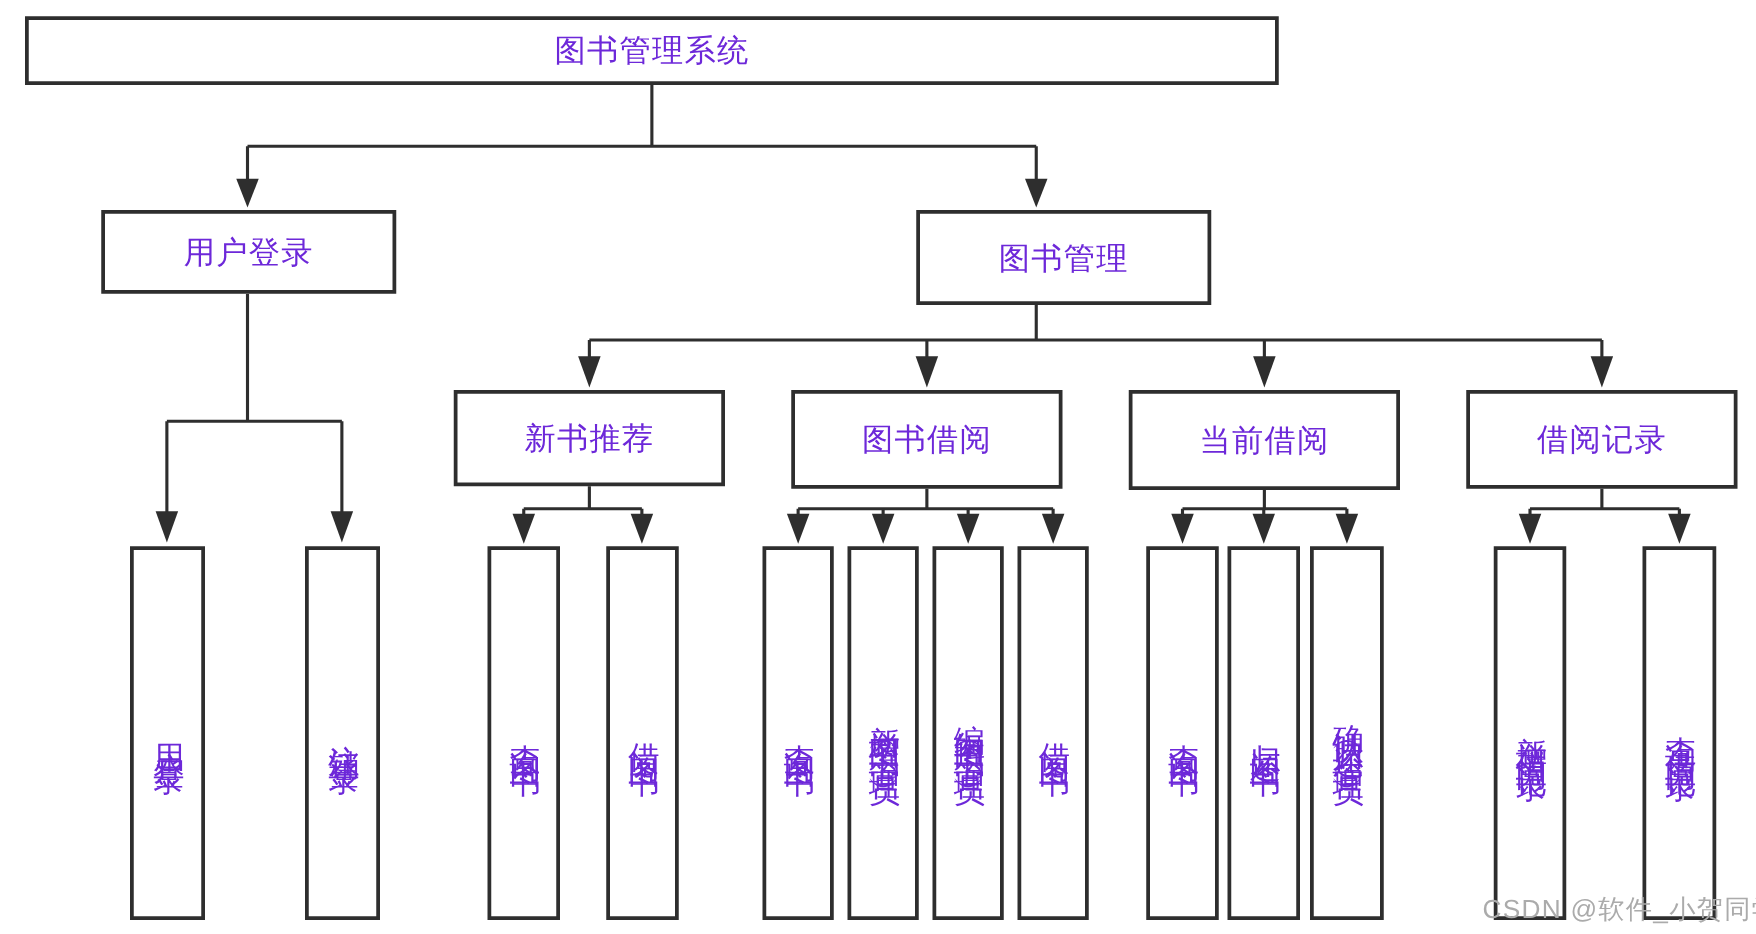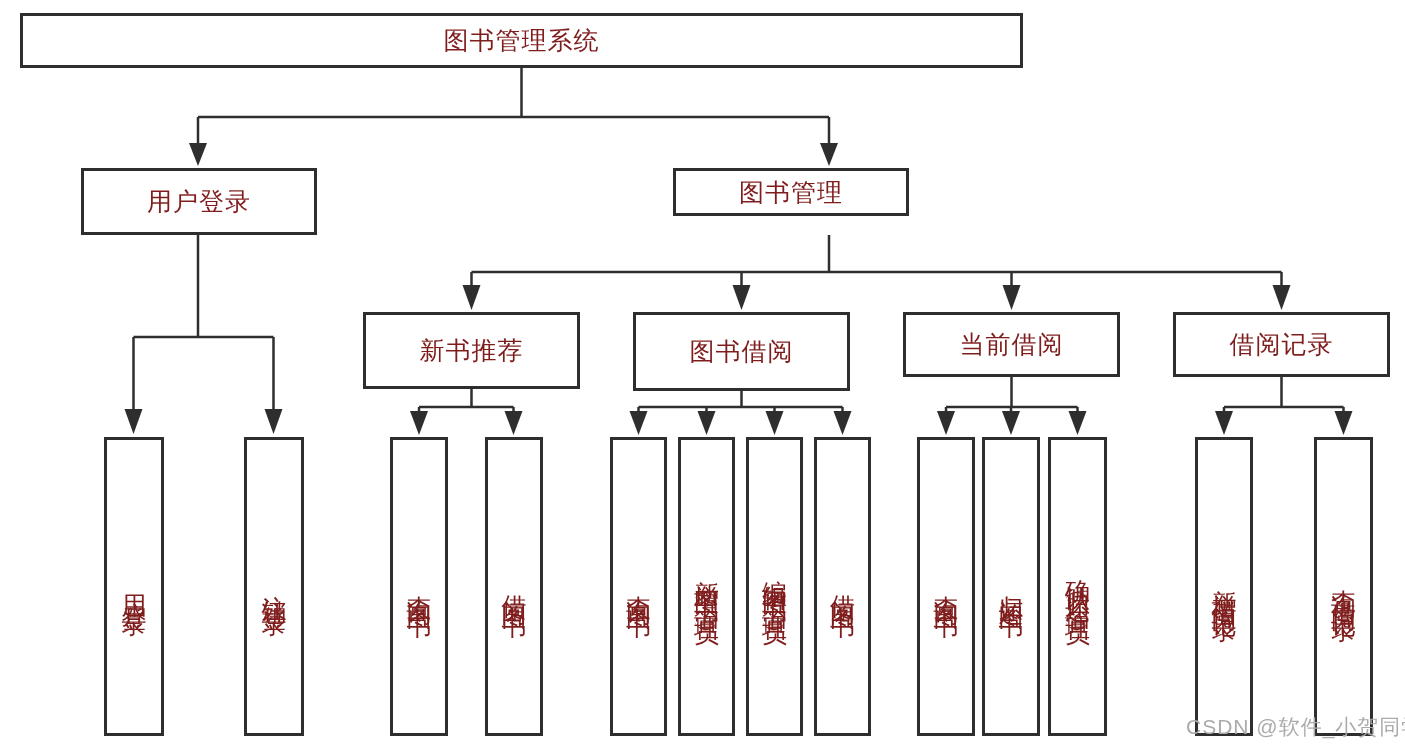--- a/index.html
+++ b/index.html
@@ -4,21 +4,21 @@
 <style>
   html,body { margin:0; padding:0; background:#ffffff; }
   .canvas {
     position:relative; width:1405px; height:747px; background:#ffffff;
     font-family:"Liberation Sans", sans-serif; overflow:hidden;
   }
   .wires { position:absolute; left:0; top:0; width:1405px; height:747px; }
   .box {
     position:absolute; box-sizing:border-box; background:#ffffff;
     border:3px solid #2e2e2e; display:flex; align-items:center; justify-content:center;
-    color:#7f1d1d;
+    color:#6d28d9;
   }
   .box.h span { font-size:25px; letter-spacing:1px; white-space:nowrap; }
   .box.v span {
     writing-mode:vertical-rl; text-orientation:mixed;
     font-size:25px; line-height:1; letter-spacing:6px;
   }
   .watermark {
     position:absolute; left:1186px; top:713px; z-index:5;
     color:#ababab; font-size:21px; letter-spacing:1px; white-space:nowrap;
   }
@@ -94,34 +94,34 @@
     </g>
   </svg>
 
   <div class="box h" style="left:20px;top:13px;width:1003px;height:55px">
     <span>图书管理系统</span>
   </div>
 
   <div class="box h" style="left:81px;top:168px;width:236px;height:67px">
     <span>用户登录</span>
   </div>
-  <div class="box h" style="left:673px;top:168px;width:236px;height:48px">
+  <div class="box h" style="left:733px;top:168px;width:236px;height:76px">
     <span>图书管理</span>
   </div>
 
   <div class="box h" style="left:363px;top:312px;width:217px;height:77px">
     <span>新书推荐</span>
   </div>
   <div class="box h" style="left:633px;top:312px;width:217px;height:79px">
     <span>图书借阅</span>
   </div>
-  <div class="box h" style="left:903px;top:312px;width:217px;height:65px">
+  <div class="box h" style="left:903px;top:312px;width:217px;height:80px">
     <span>当前借阅</span>
   </div>
-  <div class="box h" style="left:1173px;top:312px;width:217px;height:65px">
+  <div class="box h" style="left:1173px;top:312px;width:217px;height:79px">
     <span>借阅记录</span>
   </div>
 
   <div class="box v" style="left:104px;top:437px;width:60px;height:299px">
     <span>用户登录</span>
   </div>
   <div class="box v" style="left:244px;top:437px;width:60px;height:299px">
     <span>注销登录</span>
   </div>
 

